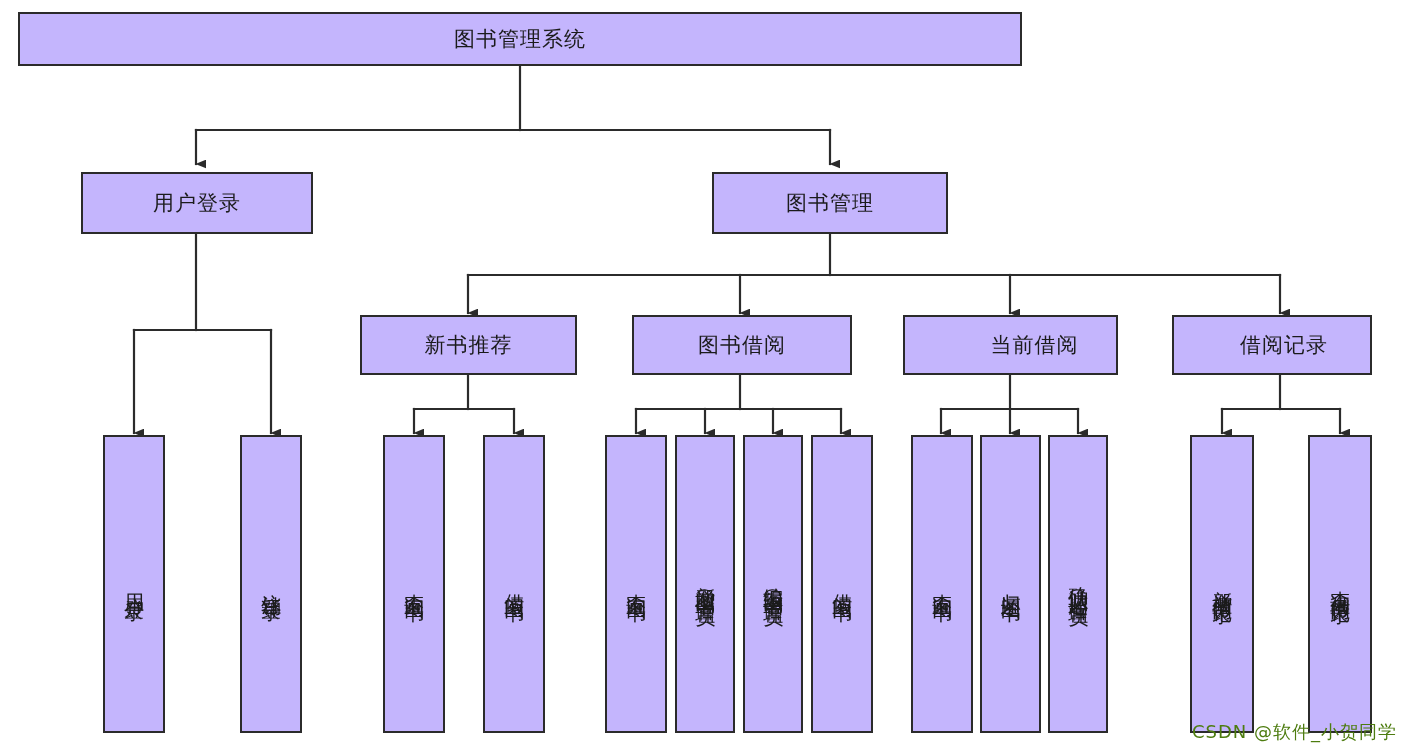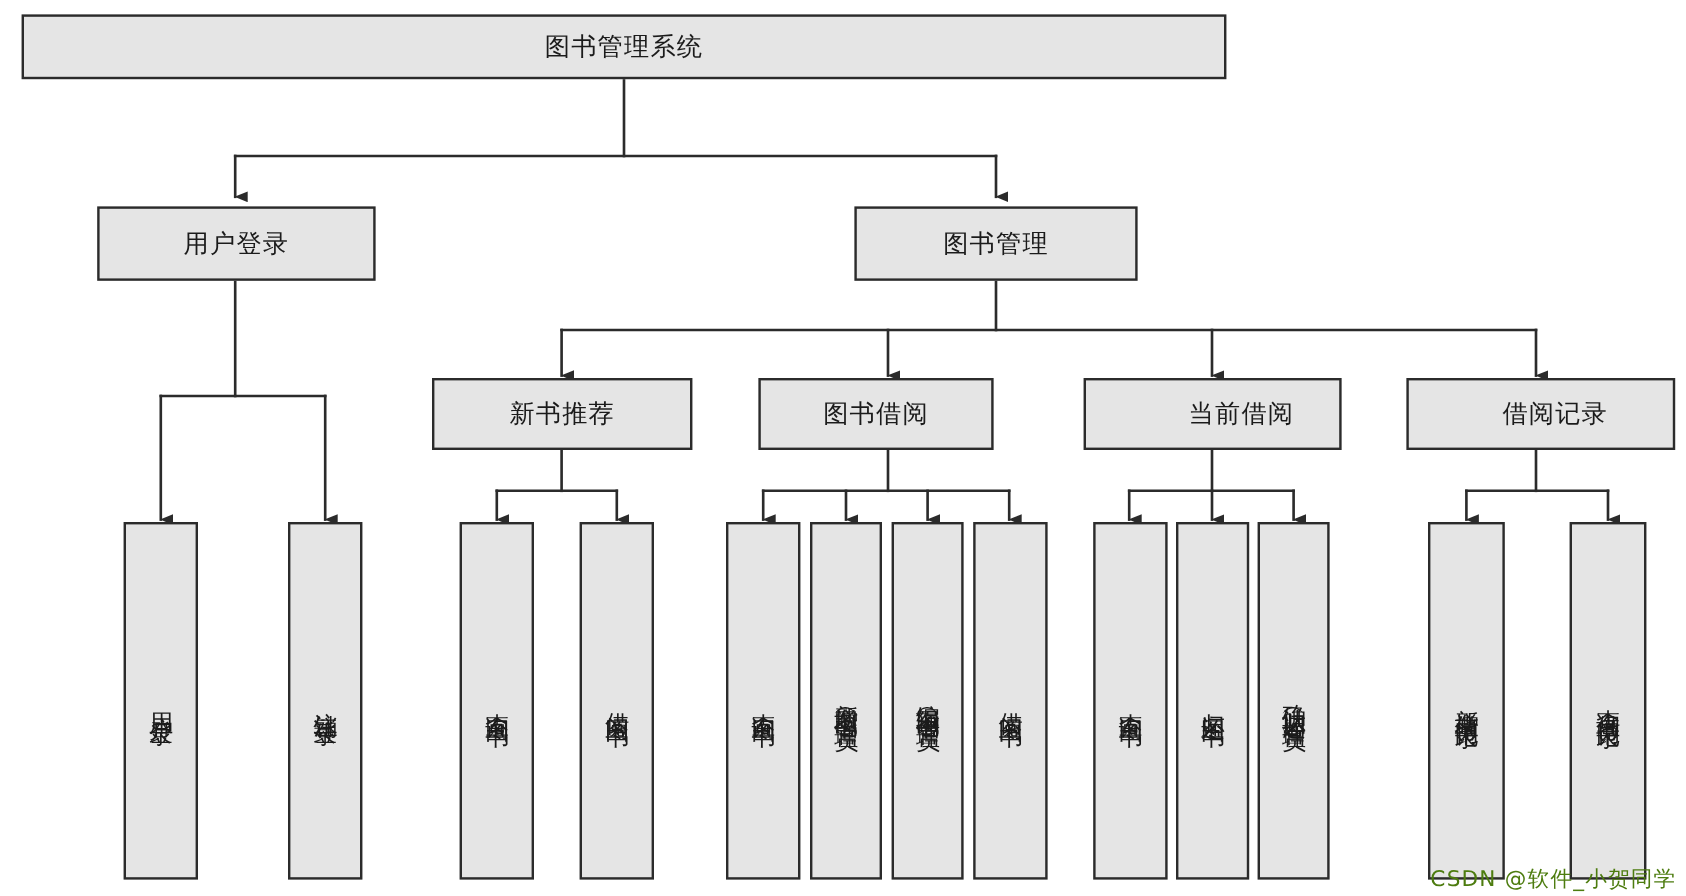--- a/index.html
+++ b/index.html
@@ -9,21 +9,21 @@
     width:1405px;height:747px;
     overflow:hidden;
     position:relative;
   }
   #diagram{
     position:absolute;left:0;top:0;
     width:1405px;height:747px;
   }
   .node{
     position:absolute;
-    background:#e5e5e5;
+    background:#c4b5fd;
     border:2px solid #2b2b2b;
     box-sizing:border-box;
     display:flex;
     align-items:center;
     justify-content:center;
     color:#1b1b1b;
     line-height:1.08;
     z-index:3;
   }
   .node.h{
@@ -131,27 +131,27 @@
   <div class="node h" style="left:81px;top:172px;width:232px;height:62px;">
     <span class="node-label">用户登录</span>
   </div>
   <div class="node h" style="left:360px;top:315px;width:217px;height:60px;">
     <span class="node-label">新书推荐</span>
   </div>
 
   <div class="node h" style="left:712px;top:172px;width:236px;height:62px;">
     <span class="node-label">图书管理</span>
   </div>
-  <div class="node h" style="left:632px;top:315px;width:196px;height:60px;">
+  <div class="node h" style="left:632px;top:315px;width:220px;height:60px;">
     <span class="node-label">图书借阅</span>
   </div>
   <div class="node h" style="left:903px;top:315px;width:215px;height:60px;padding-left:48px;">
     <span class="node-label">当前借阅</span>
   </div>
-  <div class="node h" style="left:1172px;top:315px;width:224px;height:60px;padding-left:24px;">
+  <div class="node h" style="left:1172px;top:315px;width:200px;height:60px;padding-left:24px;">
     <span class="node-label">借阅记录</span>
   </div>
 
   <div class="node v" style="left:103px;top:435px;width:62px;height:298px;">
     <span class="node-label">用户登录</span>
   </div>
   <div class="node v" style="left:240px;top:435px;width:62px;height:298px;">
     <span class="node-label">注销登录</span>
   </div>
 

